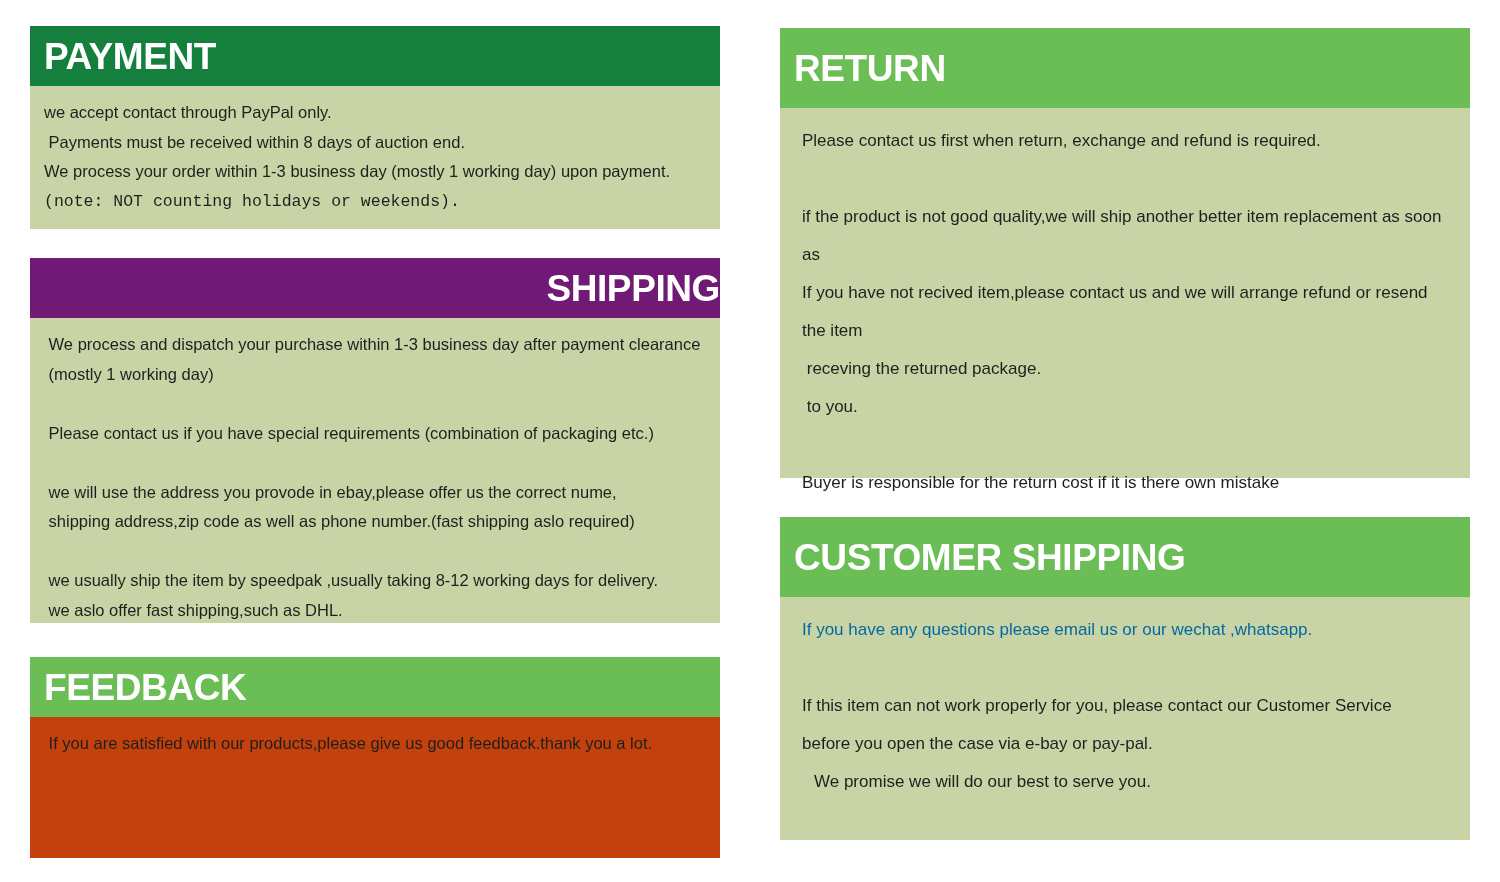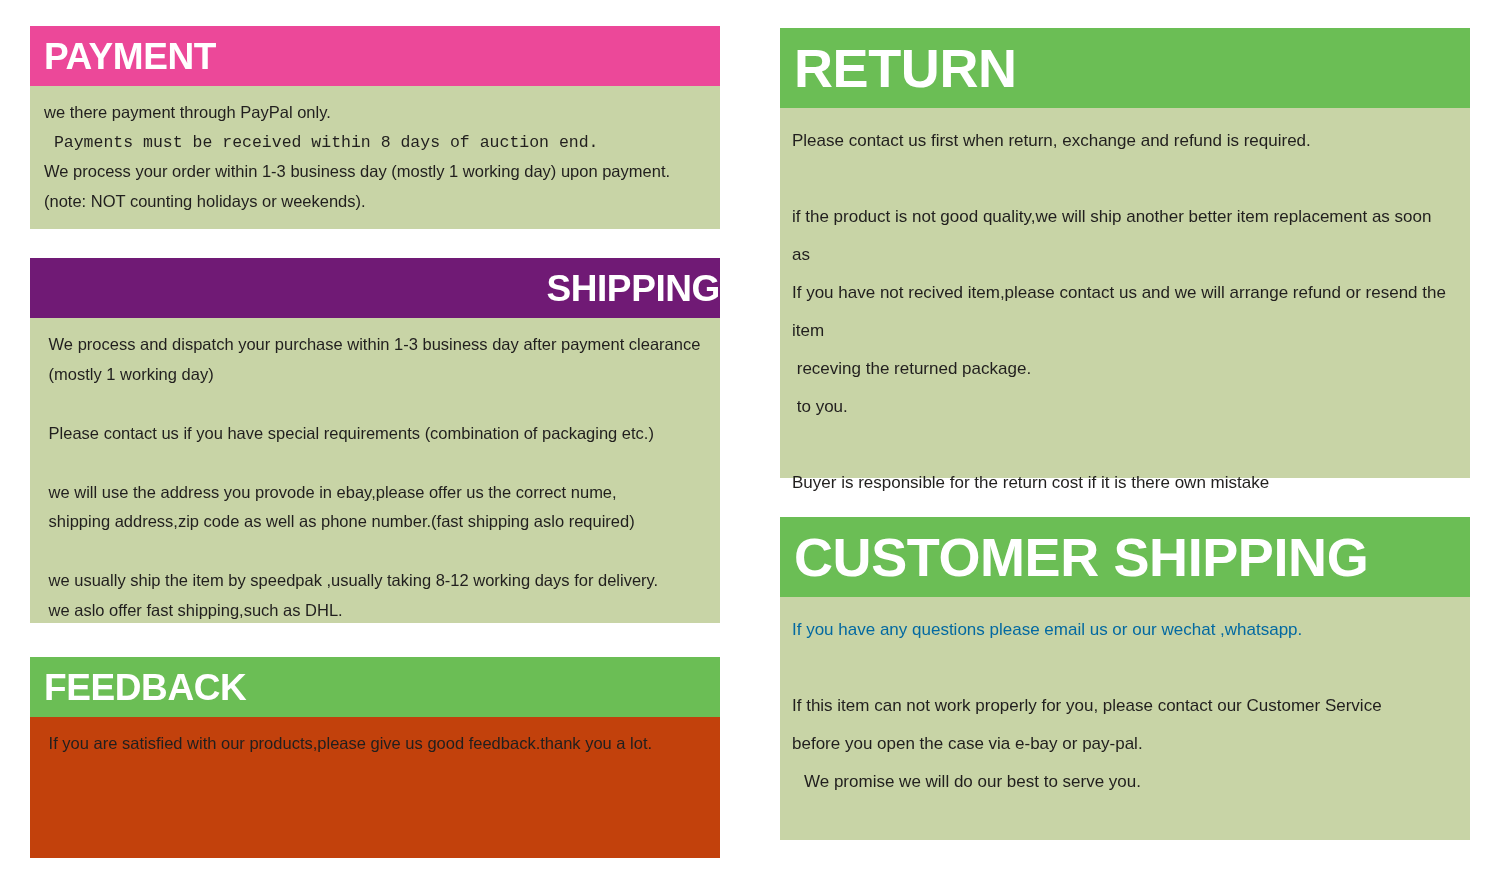--- a/index.html
+++ b/index.html
@@ -66,24 +66,24 @@
     color: #211f1e;
     white-space: pre-wrap;
     font-weight: 500;
   }
   
   .column-right .panel-header {
     height: 80px;
     padding-left: 14px;
   }
   .column-right .panel-title {
-    font-size: 54px;
+    font-size: 37px;
   }
   .column-right .panel-body {
-    padding: 14px 16px 10px 12px;
+    padding: 14px 16px 10px 22px;
   }
   .column-right .line {
     font-size: 17px;
     line-height: 38px;
     color: #211f1e;
     white-space: pre-wrap;
     font-weight: 500;
   }
   .line.blank {
     height: 0;
@@ -98,28 +98,28 @@
     box-sizing: border-box;
   }
 </style>
 </head>
 <body>
 
 <div class="page">
 
   <div class="column column-left">
       <div class="panel" style="top: 26px; height: 203px; width: 100%; background: rgb(200, 212, 166);">
-        <div class="panel-header" style="background: #ec4899; align-items: center;">
+        <div class="panel-header" style="background: #15803d; align-items: center;">
           <div class="panel-title" style="color: rgb(255, 255, 255);">PAYMENT</div>
         </div>
         <div class="panel-body">
-          <div class="line" style="color: rgb(33, 31, 30);">we there payment through PayPal only.</div>
-          <div class="line" style="color: rgb(33, 31, 30); font-family: Liberation Mono, monospace;"> Payments must be received within 8 days of auction end.</div>
+          <div class="line" style="color: rgb(33, 31, 30);">we accept contact through PayPal only.</div>
+          <div class="line" style="color: rgb(33, 31, 30);"> Payments must be received within 8 days of auction end.</div>
           <div class="line" style="color: rgb(33, 31, 30);">We process your order within 1-3 business day (mostly 1 working day) upon payment.</div>
-          <div class="line" style="color: rgb(33, 31, 30);">(note: NOT counting holidays or weekends).</div>
+          <div class="line" style="color: rgb(33, 31, 30); font-family: Liberation Mono, monospace;">(note: NOT counting holidays or weekends).</div>
         </div>
       </div>
       <div class="panel" style="top: 258px; height: 365px; width: 100%; background: rgb(200, 212, 166);">
         <div class="panel-header" style="background: #701a75; justify-content: flex-end;">
           <div class="panel-title" style="color: rgb(255, 255, 255);">SHIPPING</div>
         </div>
         <div class="panel-body">
           <div class="line" style="color: rgb(33, 31, 30);"> We process and dispatch your purchase within 1-3 business day after payment clearance</div>
           <div class="line" style="color: rgb(33, 31, 30);"> (mostly 1 working day)</div>
           <div class="line blank" style="color: rgb(33, 31, 30);"></div>

